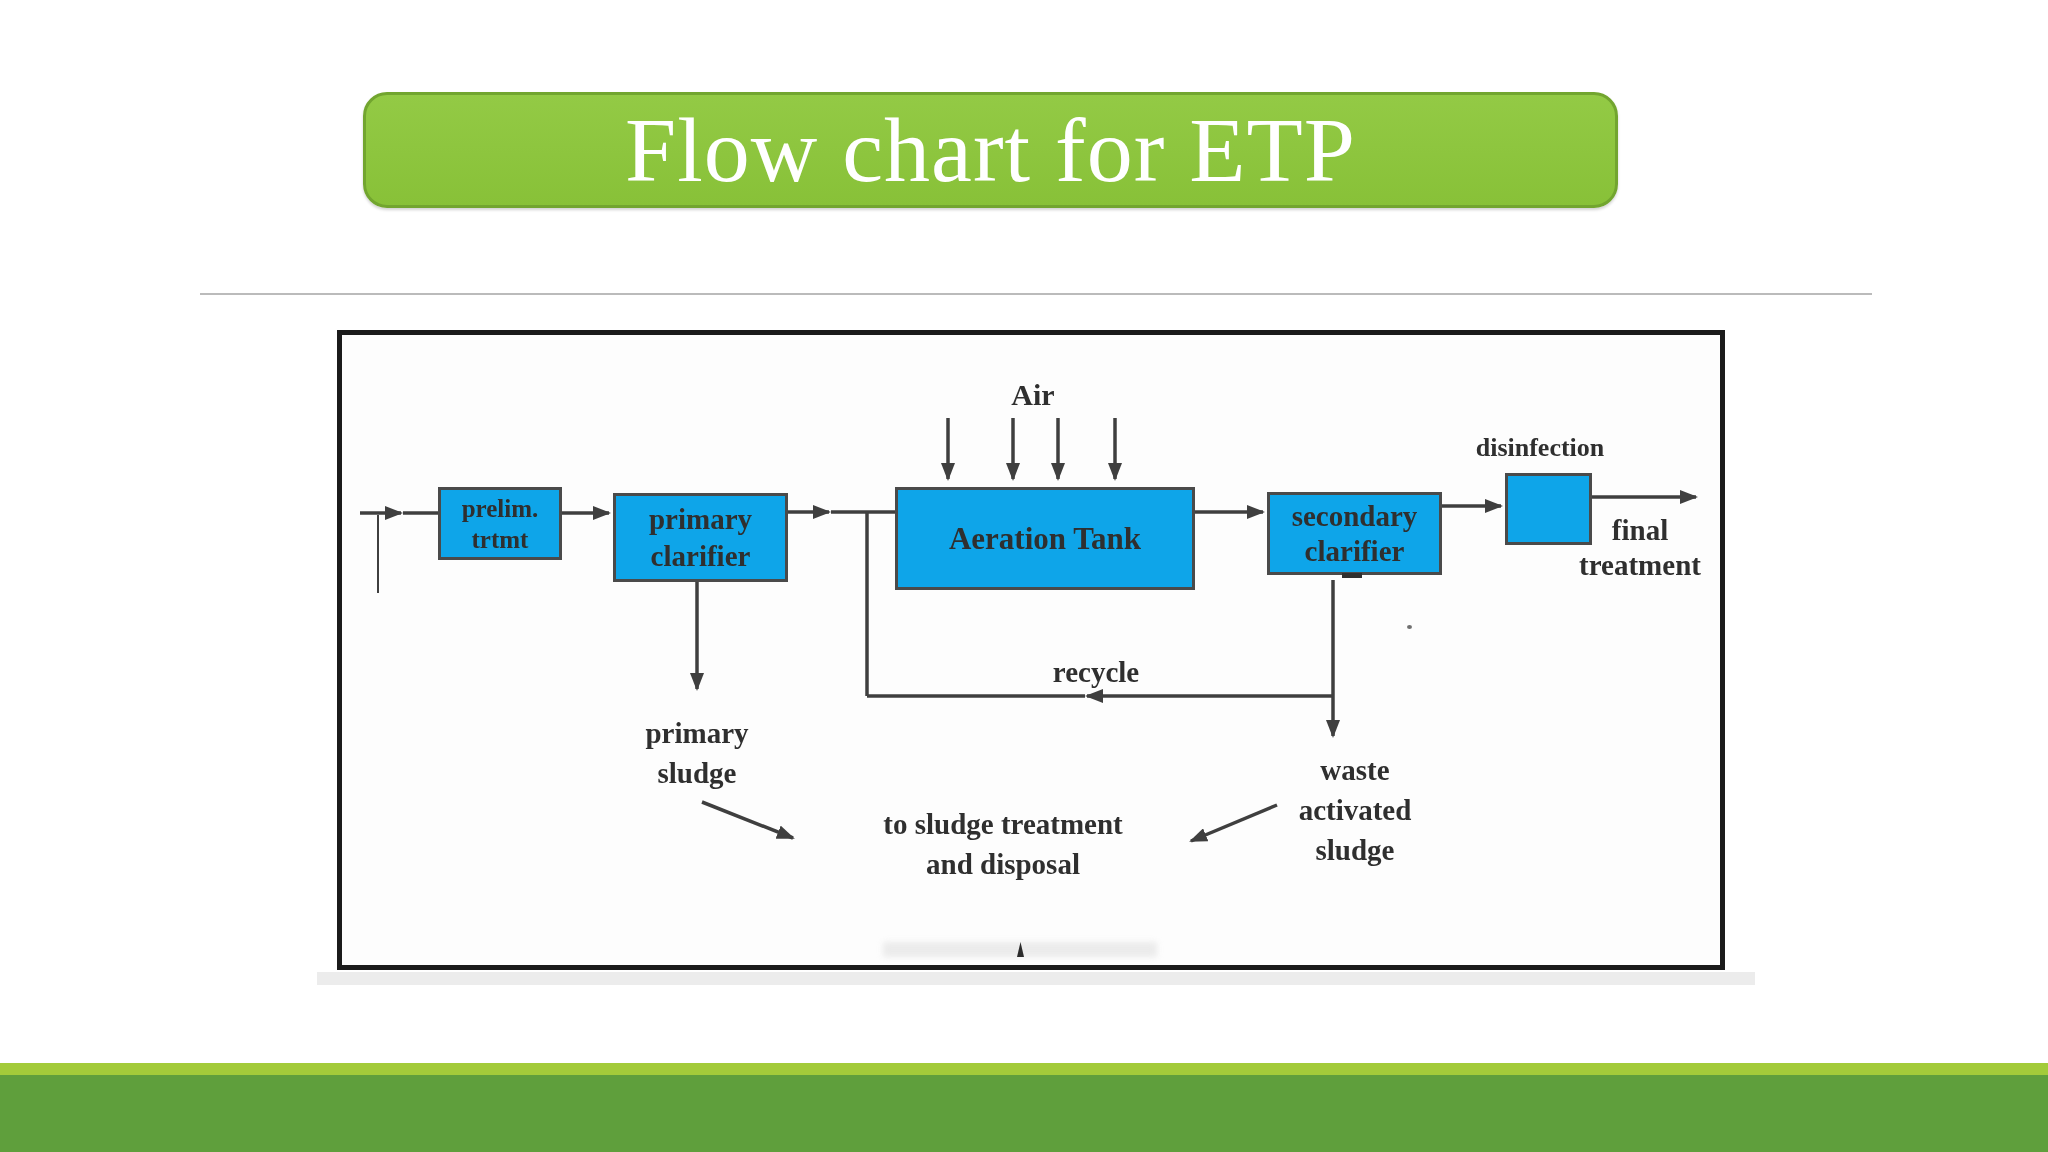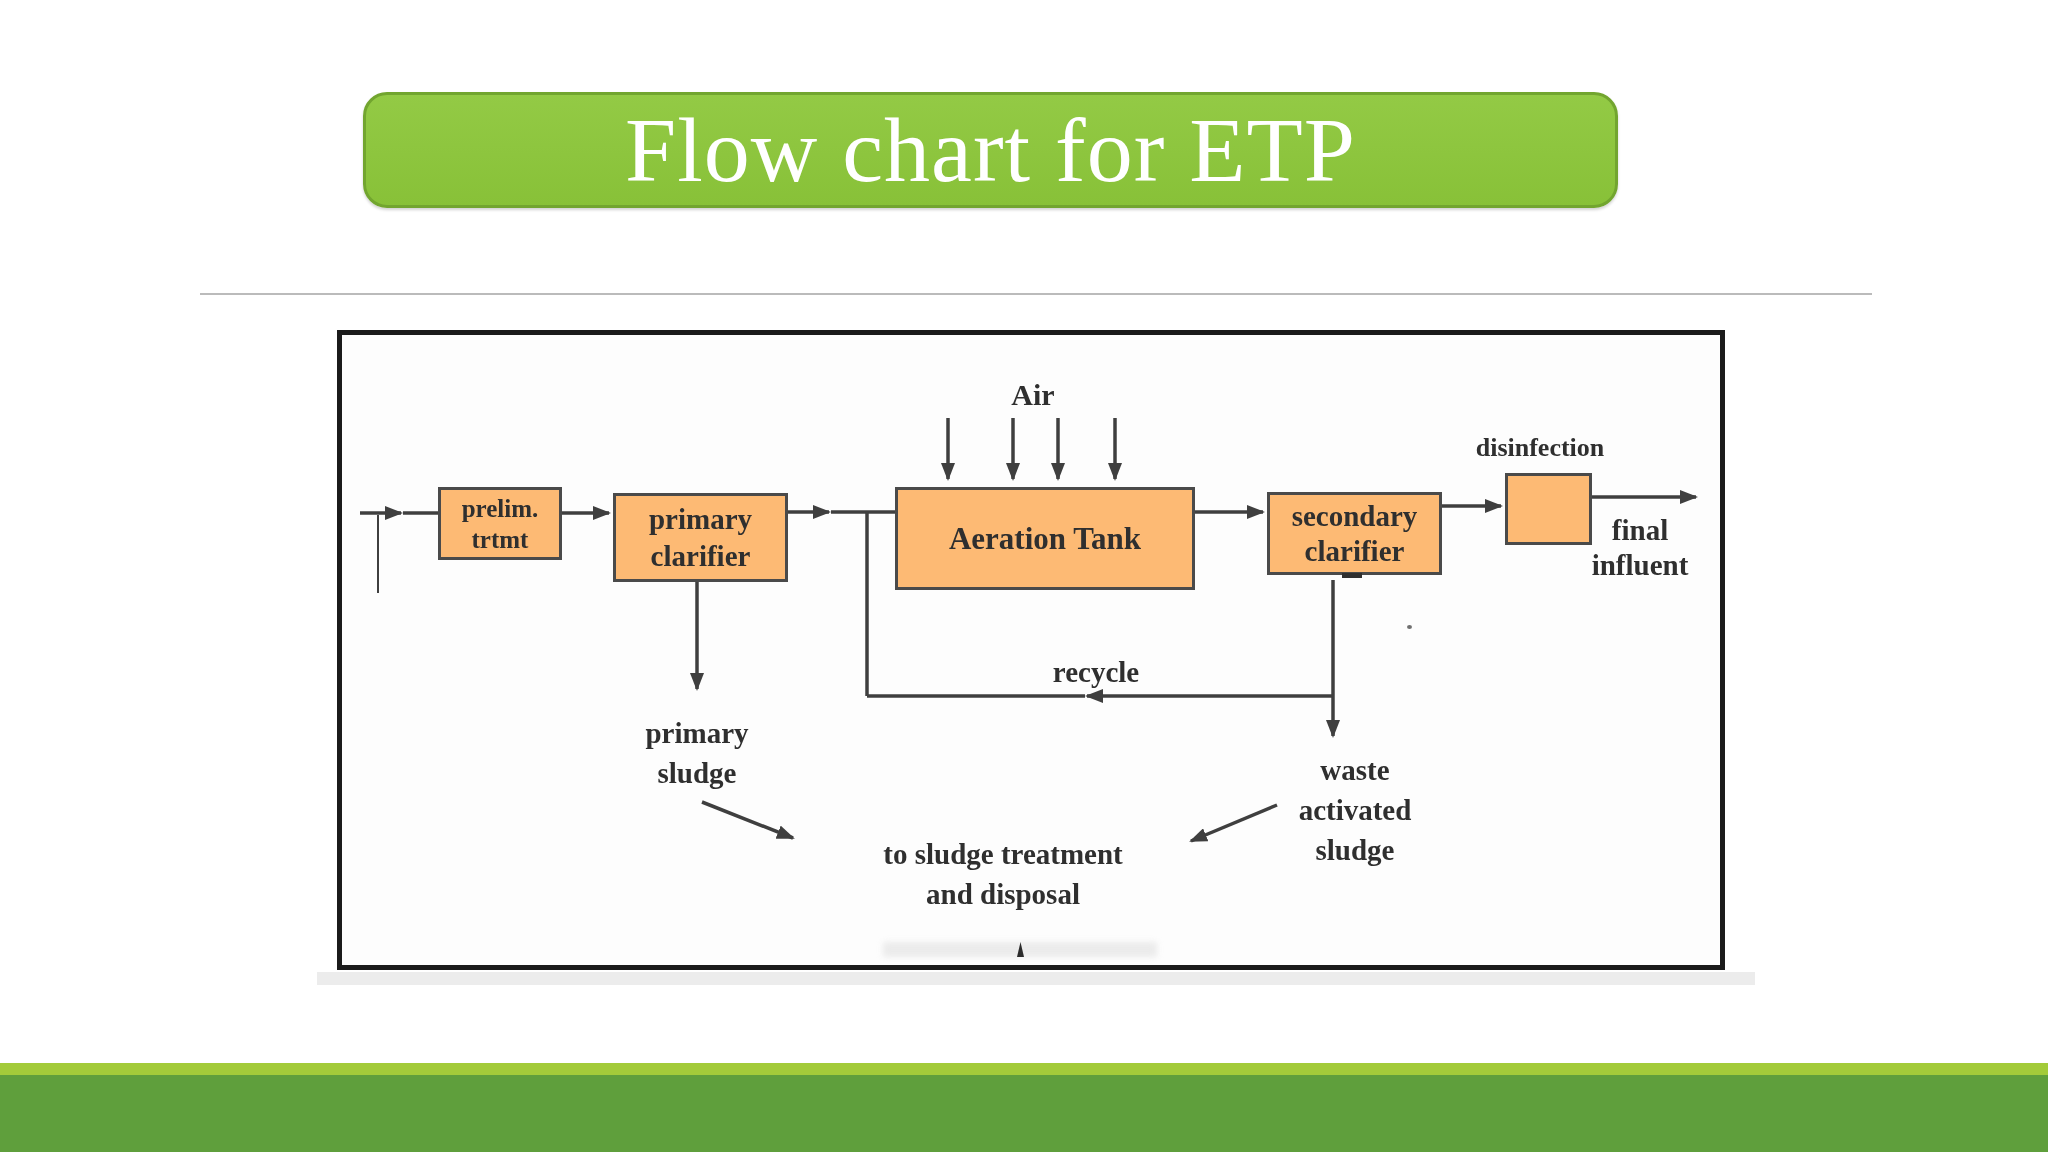--- a/index.html
+++ b/index.html
@@ -15,38 +15,38 @@
 
   
   .divider{position:absolute;left:200px;top:293px;width:1672px;height:2px;background:#bbbbbb;}
 
   
   .frame-shadow{position:absolute;left:317px;top:972px;width:1438px;height:13px;background:#ececec;}
   .frame{position:absolute;left:337px;top:330px;width:1388px;height:640px;background:#fdfdfd;}
   .frame-border{position:absolute;inset:0;border:5px solid #1b1b1b;pointer-events:none;}
   .frame svg{position:absolute;left:0;top:0;}
 
-  .node{position:absolute;box-sizing:border-box;border:3px solid #4a4a4a;background:#fdba74;
+  .node{position:absolute;box-sizing:border-box;border:3px solid #4a4a4a;background:#0ea5e9;
     display:flex;flex-direction:column;align-items:center;justify-content:center;
     color:#2f2f2f;font-weight:bold;text-align:center;}
   .lbl{position:absolute;color:#2f2f2f;font-weight:bold;text-align:center;line-height:40px;font-size:29px;}
 
   .node-prelim{left:101px;top:157px;width:124px;height:73px;font-size:25px;line-height:31px;}
   .node-primary{left:276px;top:163px;width:175px;height:89px;font-size:29px;line-height:37px;}
   .node-aeration{left:558px;top:157px;width:300px;height:103px;font-size:31px;}
   .node-secondary{left:930px;top:162px;width:175px;height:83px;font-size:29px;line-height:35px;}
   .node-disinfection{left:1168px;top:143px;width:87px;height:72px;}
 
   .lbl-air{left:636px;top:45px;width:120px;font-size:30px;}
   .lbl-wastewater{left:3px;top:258px;width:180px;line-height:38px;}
   .lbl-primary-sludge{left:290px;top:383px;width:140px;}
   .lbl-recycle{left:689px;top:322px;width:140px;}
   .lbl-activated-sludge{left:604px;top:387px;width:260px;}
   .lbl-waste-activated{left:928px;top:420px;width:180px;}
-  .lbl-sludge-treatment{left:496px;top:504px;width:340px;}
+  .lbl-sludge-treatment{left:496px;top:474px;width:340px;}
   .lbl-final-effluent{left:1223px;top:183px;width:160px;line-height:35px;}
   .lbl-disinfection{left:1093px;top:98px;width:220px;font-size:26px;}
 
   .watermark{position:absolute;left:546px;top:612px;width:274px;height:15px;background:#dcdcdc;
     filter:blur(3px);opacity:.55;}
   .watermark-caret{position:absolute;left:680px;top:612px;width:7px;height:15px;background:#2c2c2c;
     clip-path:polygon(50% 0,100% 100%,0 100%);}
   .spot-dot{position:absolute;left:1070px;top:295px;width:5px;height:4px;background:#6f6f6f;border-radius:50%;}
   .spot-dash{position:absolute;left:1005px;top:243px;width:20px;height:5px;background:#2f2f2f;}
 
@@ -156,21 +156,21 @@
       <div>sludge</div>
     </div>
 
     <div class="lbl lbl-sludge-treatment">
       <div>to sludge treatment</div>
       <div>and disposal</div>
     </div>
 
     <div class="lbl lbl-final-effluent">
       <div>final</div>
-      <div>influent</div>
+      <div>treatment</div>
     </div>
 
     <div class="lbl lbl-disinfection">disinfection</div>
 
     <div class="watermark"></div>
     <div class="watermark-caret"></div>
     <div class="spot-dot"></div>
     <div class="spot-dash"></div>
 
     <div class="frame-border"></div>

